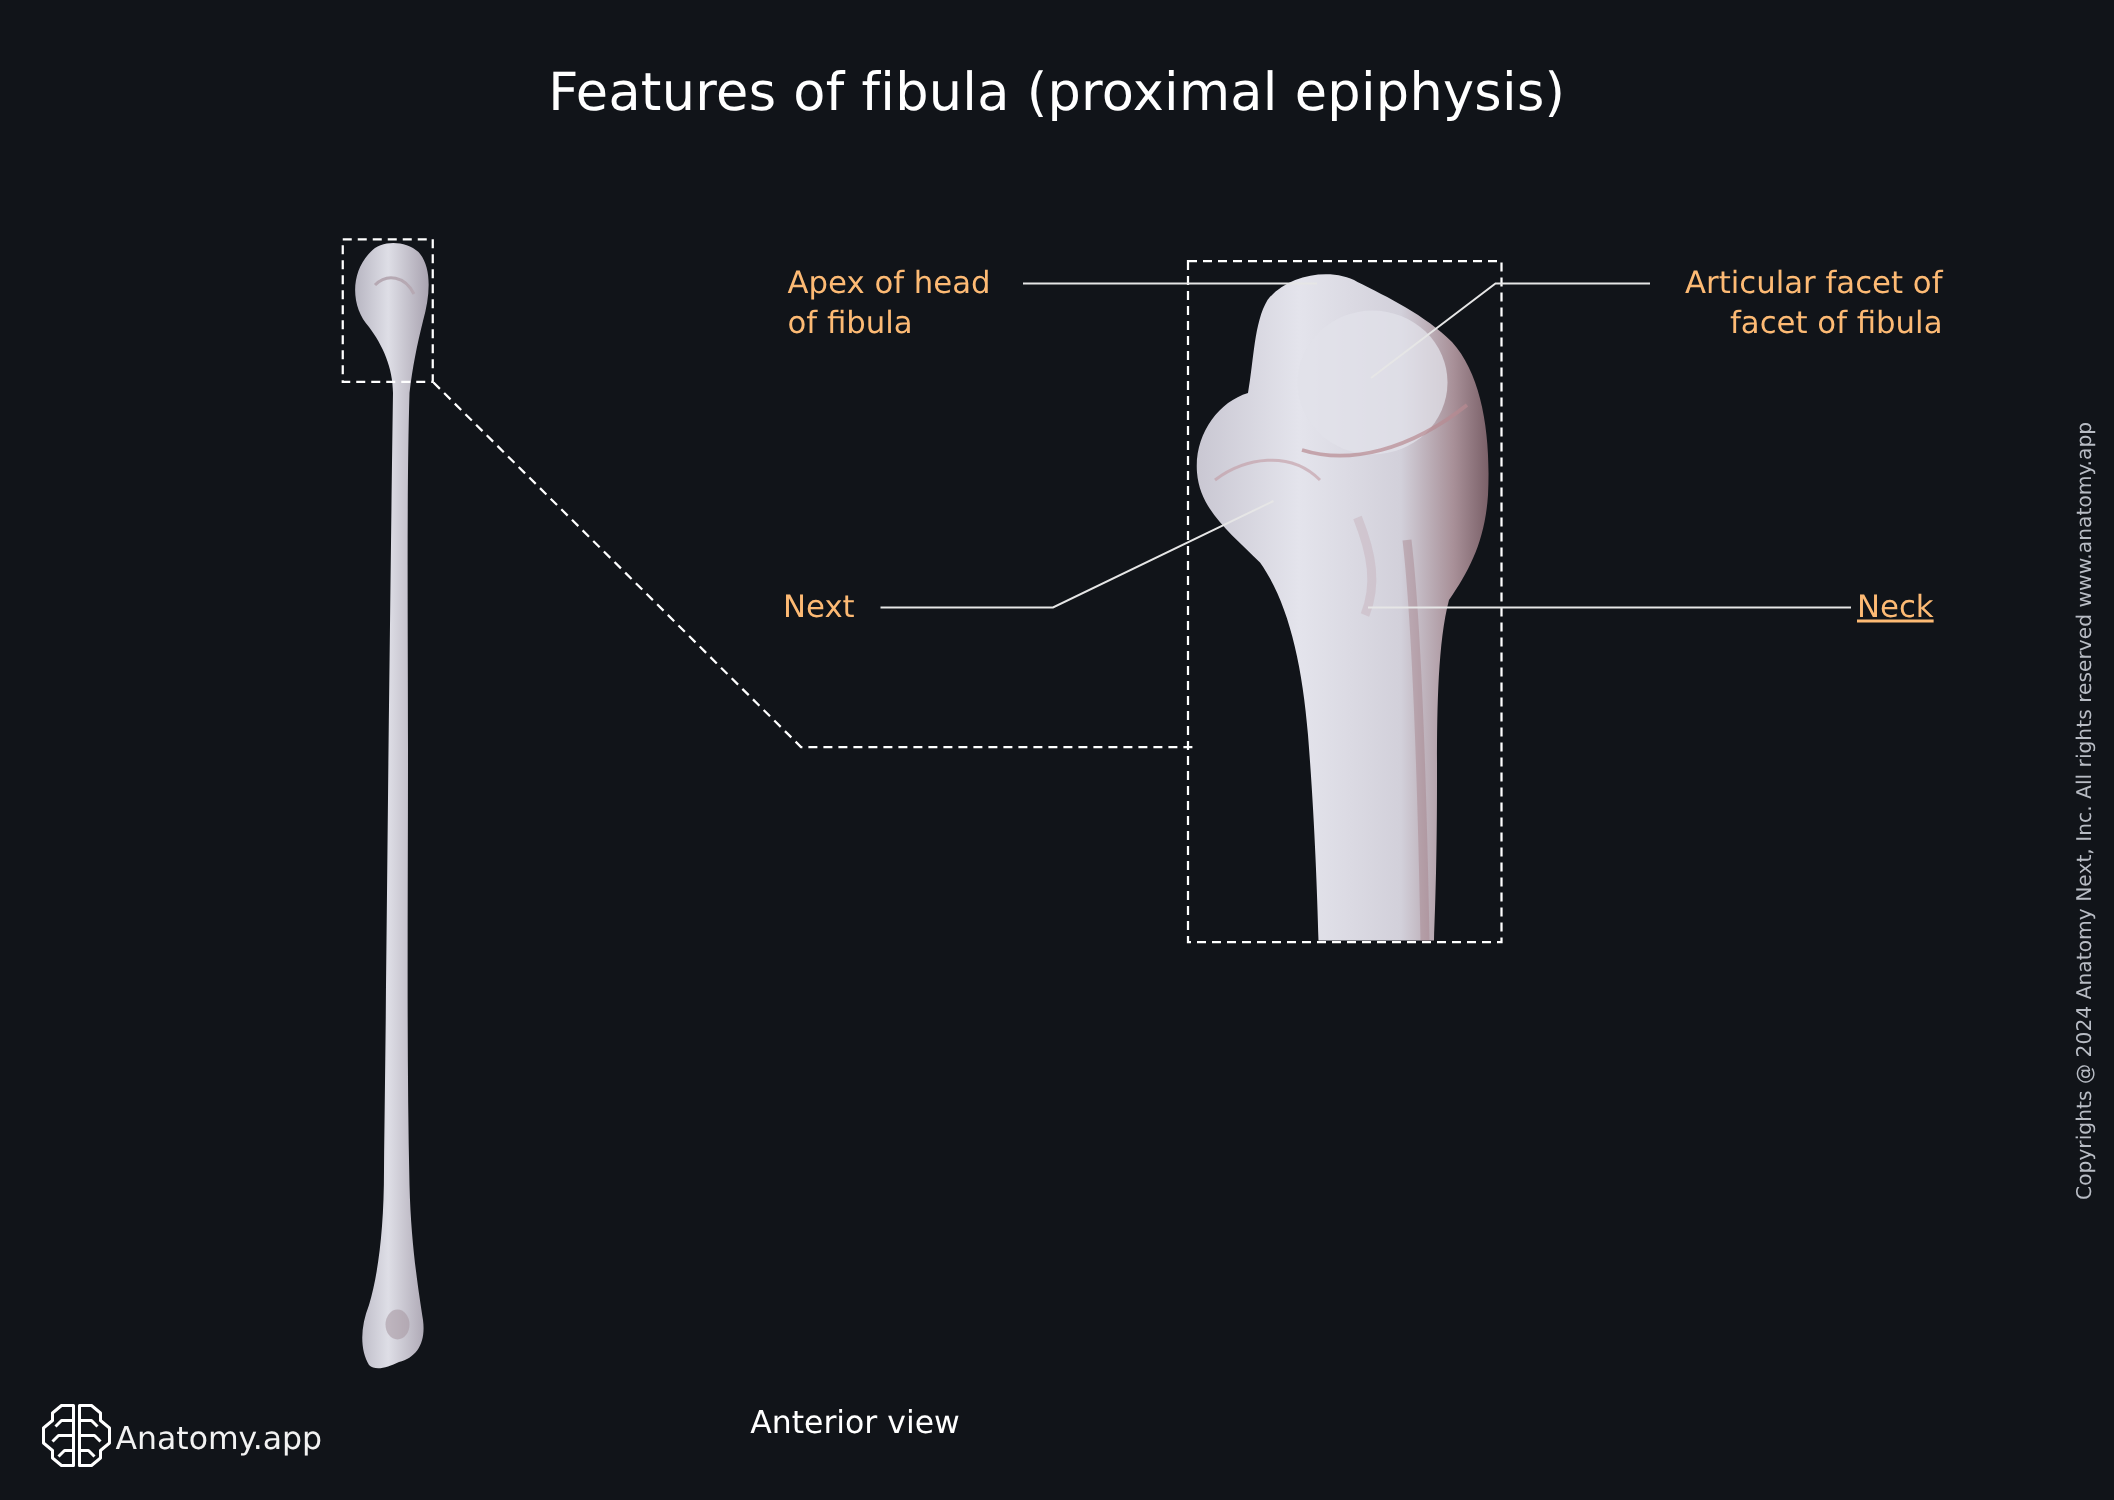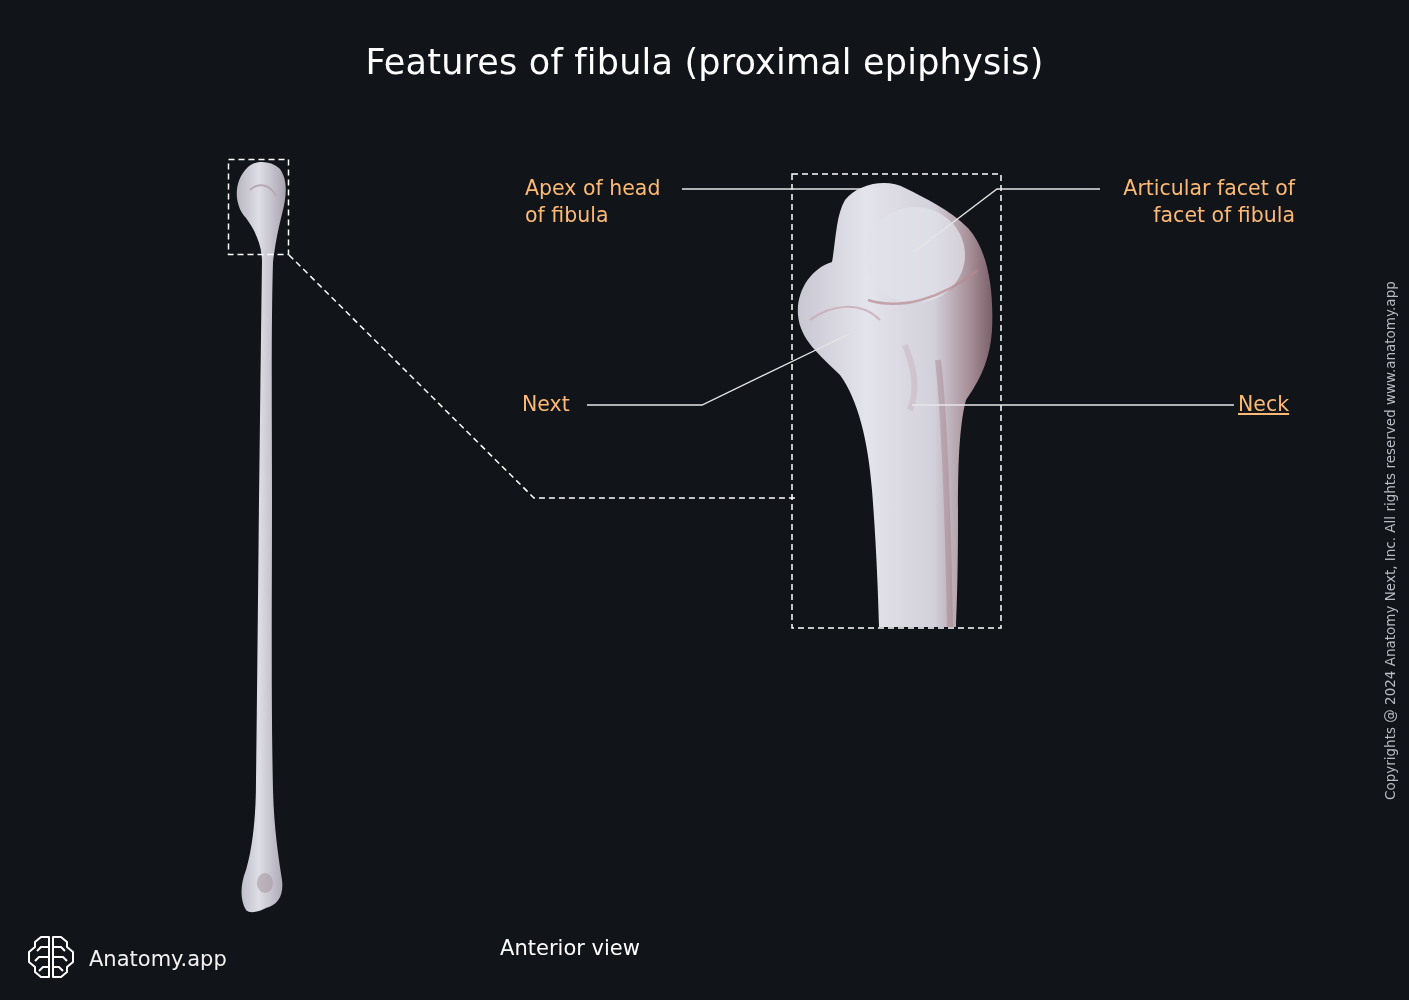--- a/index.html
+++ b/index.html
@@ -22,21 +22,21 @@
     position: absolute; left: 0; top: 936px; width: 1140px; text-align: center;
     font-size: 21px;
   }
   .copyright {
     position: absolute; left: 1382px; top: 800px;
     transform-origin: 0 0; transform: rotate(-90deg);
     font-size: 13.5px; color: #b8bcc4; white-space: nowrap;
   }
   .brand {
     position: absolute; left: 25px; top: 934px; height: 50px;
-    display: flex; align-items: center; gap: 12px;
+    display: flex; align-items: center; 
   }
   .brand-name { font-size: 21px; color: #f2f2f2; }
   svg.overlay { position: absolute; left: 0; top: 0; }
 </style>
 </head>
 <body>
 
 <div class="title">Features of fibula (proximal epiphysis)</div>
 
 <svg class="overlay" width="1409" height="1000">

